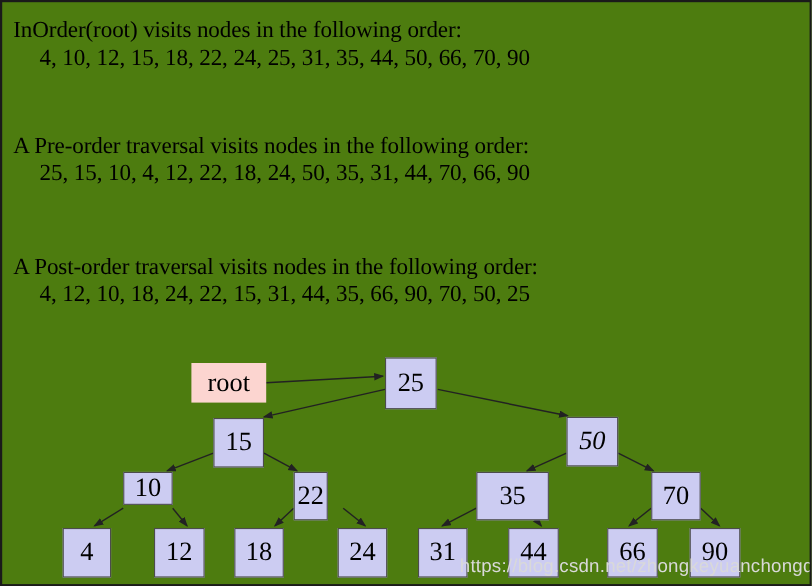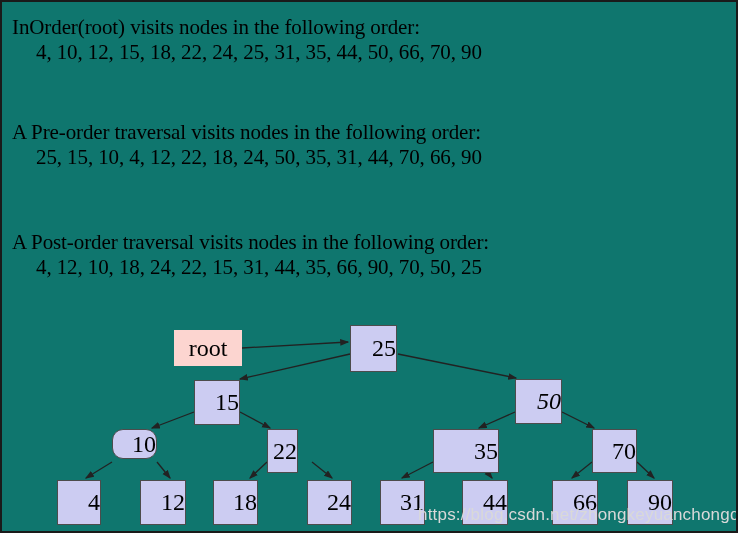--- a/index.html
+++ b/index.html
@@ -4,21 +4,21 @@
 <style>
   html, body {
     margin: 0;
     padding: 0;
     background: #ffffff;
   }
   #page {
     position: relative;
     width: 738px;
     height: 533px;
-    background: #0f766e;
+    background: #4d7c0f;
     box-sizing: border-box;
     border: 2px solid #1a1a1a;
     overflow: hidden;
     font-family: "Liberation Serif", "DejaVu Serif", serif;
     color: #000000;
   }
   .text-block {
     position: absolute;
     left: 0;
     width: 738px;
@@ -53,21 +53,21 @@
     left: 0;
     top: 0;
   }
   .node {
     position: absolute;
     background: #ccccf2;
     border: 1px solid #4c4c4c;
     box-sizing: border-box;
     display: flex;
     align-items: center;
-    justify-content: flex-end;
+    justify-content: center;
     font-family: "Liberation Serif", "DejaVu Serif", serif;
     font-size: 24px;
     color: #000000;
     z-index: 3;
   }
   .root-label {
     position: absolute;
     background: #fcd5d0;
     border: none;
     box-sizing: border-box;
@@ -144,21 +144,21 @@
     <div id="nodes-layer">
         <div class="node" style="left: 348px; top: 13px; width: 47px; height: 47px; background: rgb(204, 204, 242); border-color: rgb(76, 76, 76);">
           <span>25</span>
         </div>
         <div class="node" style="left: 192px; top: 68px; width: 46px; height: 45px; background: rgb(204, 204, 242); border-color: rgb(76, 76, 76);">
           <span>15</span>
         </div>
         <div class="node" style="left: 513px; top: 67px; width: 47px; height: 45px; background: rgb(204, 204, 242); border-color: rgb(76, 76, 76); font-style: italic;">
           <span>50</span>
         </div>
-        <div class="node" style="left: 110px; top: 117px; width: 45px; height: 30px; background: rgb(204, 204, 242); border-color: rgb(76, 76, 76); border-radius: 11px;">
+        <div class="node" style="left: 110px; top: 117px; width: 45px; height: 30px; background: rgb(204, 204, 242); border-color: rgb(76, 76, 76);">
           <span>10</span>
         </div>
         <div class="node" style="left: 265px; top: 117px; width: 31px; height: 44px; background: rgb(204, 204, 242); border-color: rgb(76, 76, 76);">
           <span>22</span>
         </div>
         <div class="node" style="left: 431px; top: 117px; width: 66px; height: 44px; background: rgb(204, 204, 242); border-color: rgb(76, 76, 76);">
           <span>35</span>
         </div>
         <div class="node" style="left: 590px; top: 117px; width: 45px; height: 44px; background: rgb(204, 204, 242); border-color: rgb(76, 76, 76);">
           <span>70</span>

